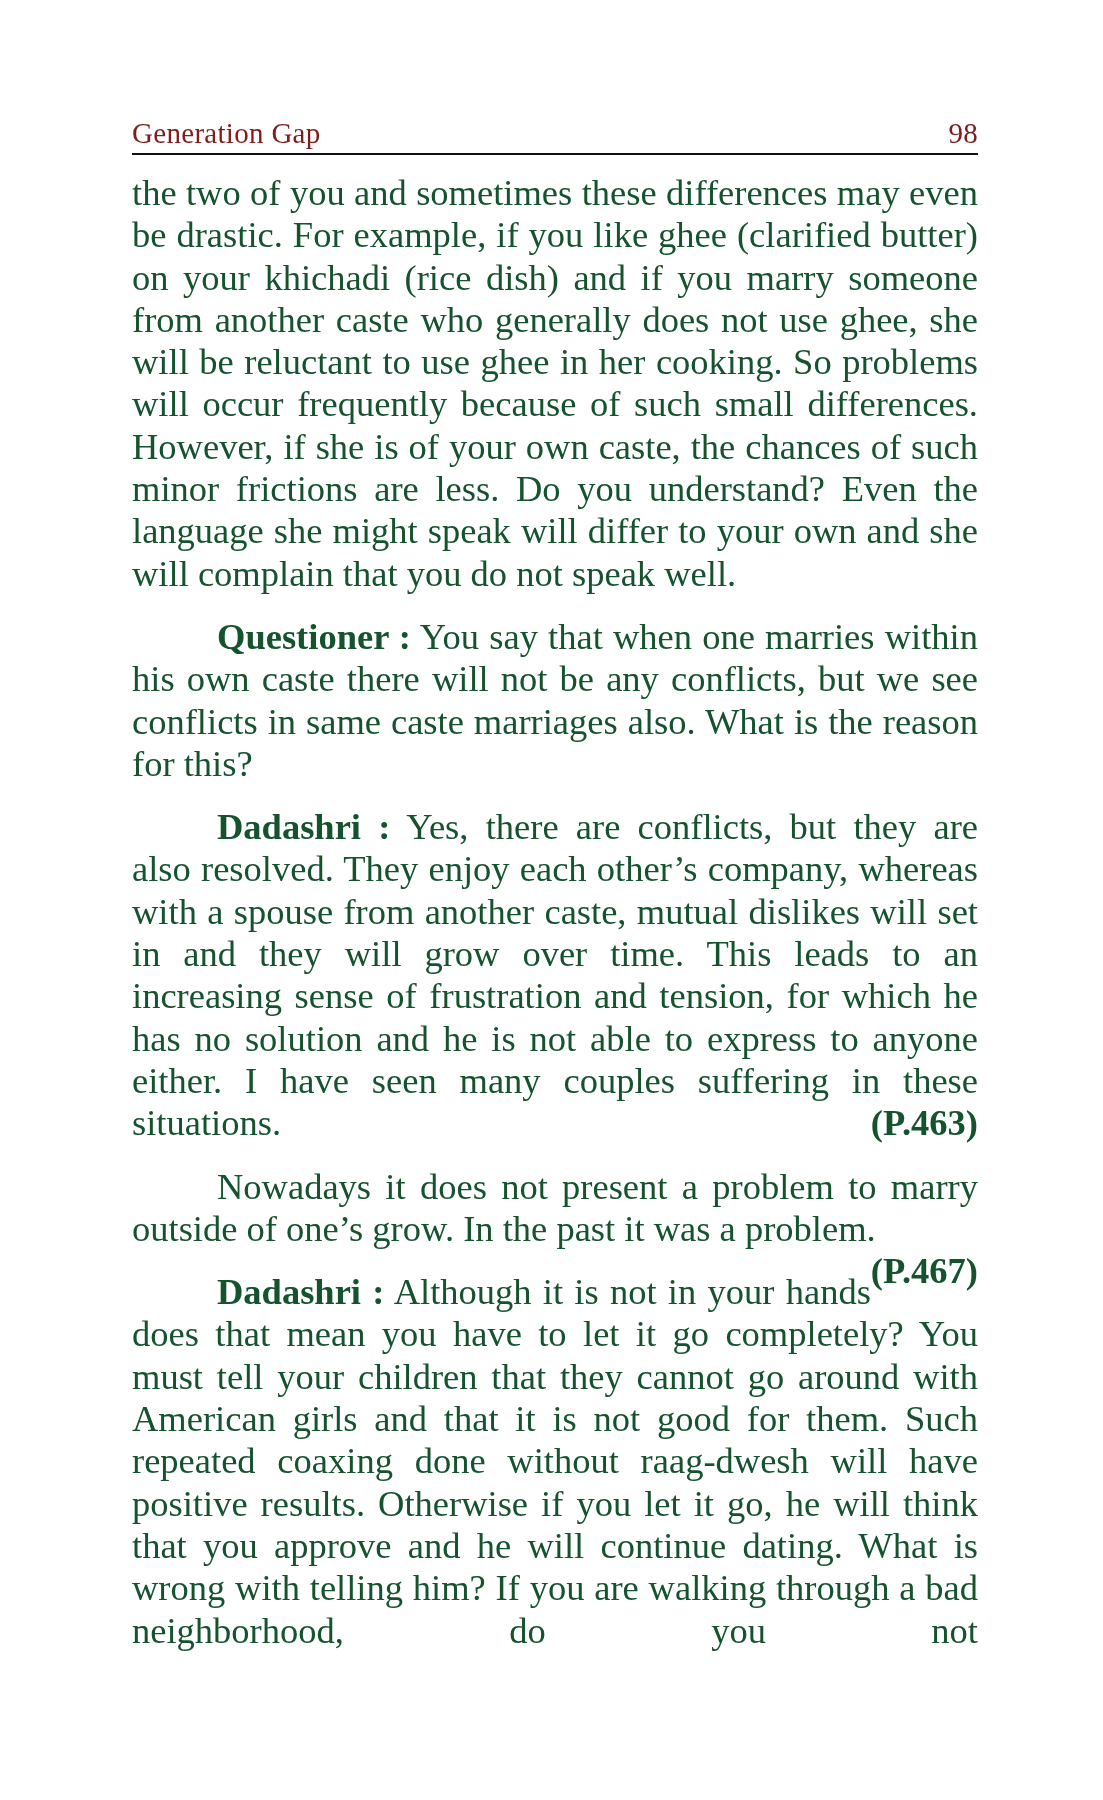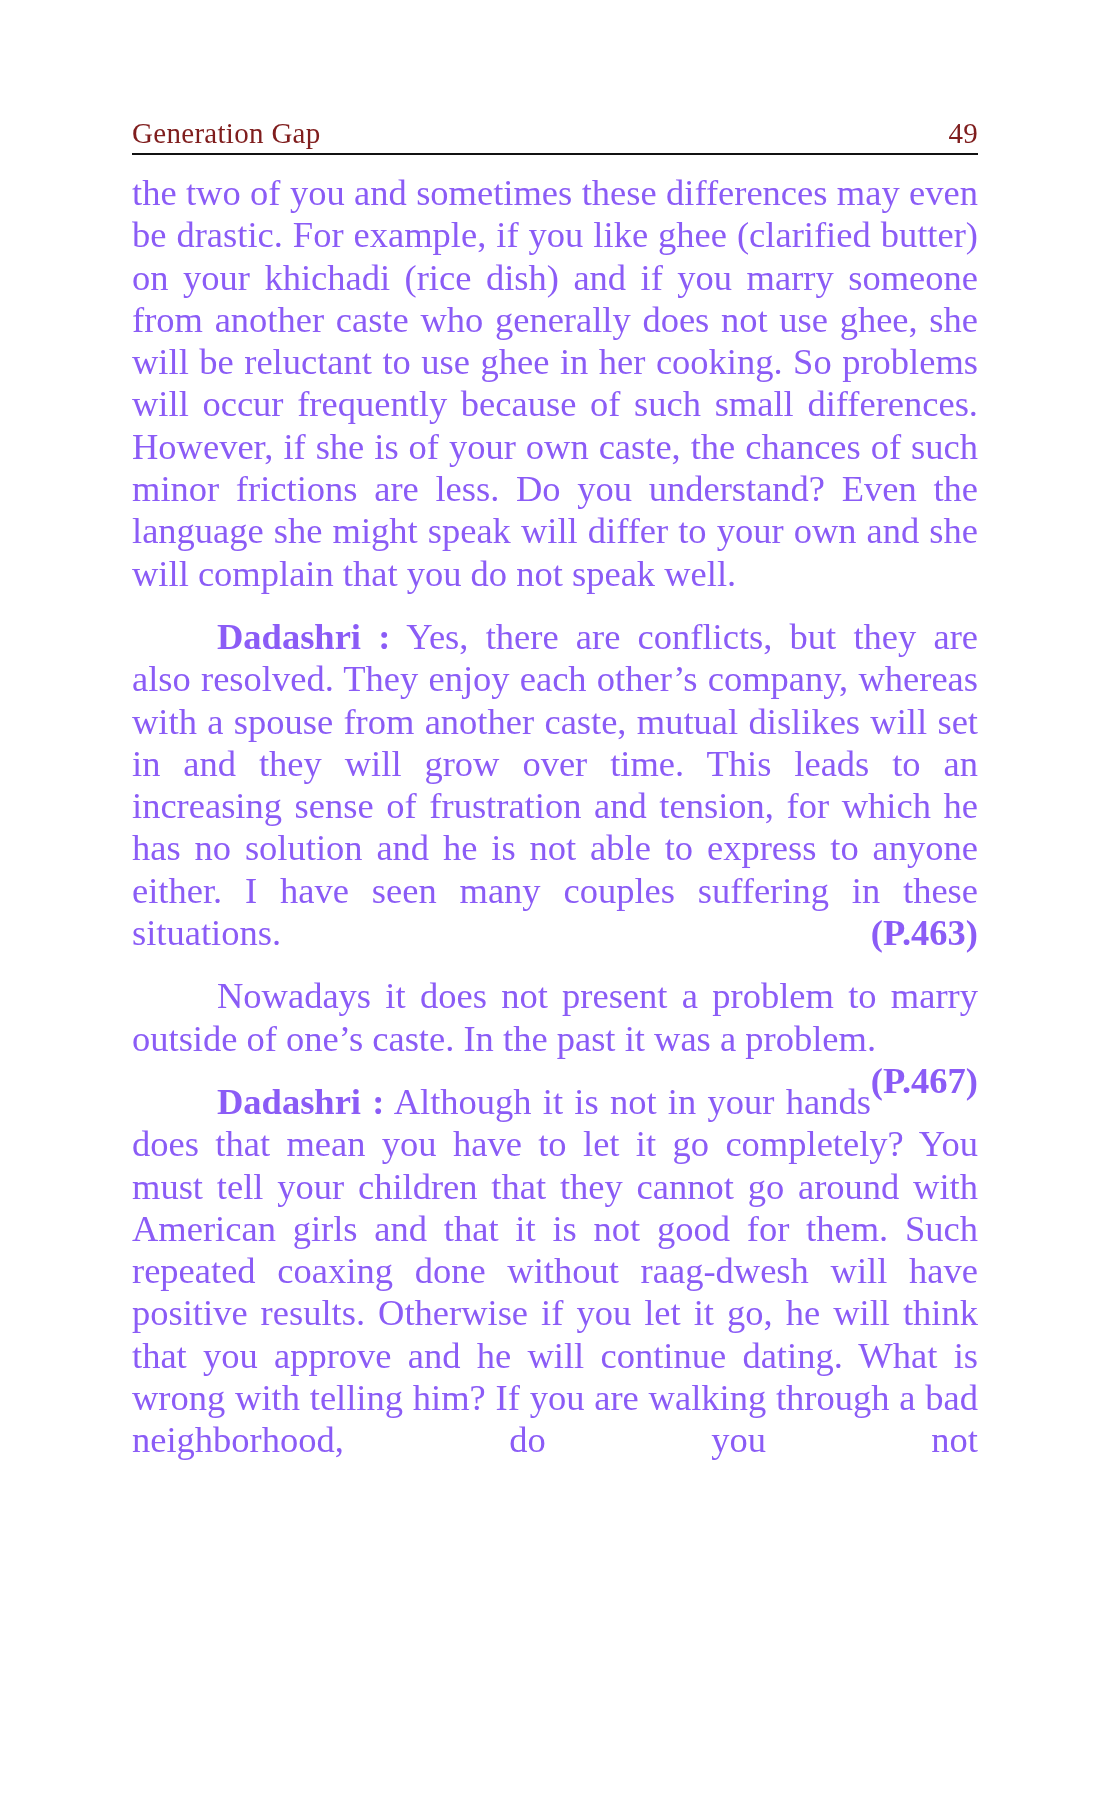--- a/index.html
+++ b/index.html
@@ -9,42 +9,43 @@
     position: absolute; left: 0; top: 117px; width: 846px; height: 36px;
     font-family: "Liberation Serif", serif; font-size: 29px; line-height: 32px;
     letter-spacing: 0.3px; color: #7f1d1d;
   }
   .running-head .title { position: absolute; left: 0; top: 0; }
   .running-head .folio { position: absolute; right: 0; top: 0; }
   .rule { position: absolute; left: 0; top: 153px; width: 846px; height: 2px; background: #111; }
   .body-text {
     position: absolute; left: 0; top: 172px; width: 846px;
     font-family: "Liberation Serif", serif; font-size: 36.5px; line-height: 42.3px;
-    text-align: justify; color: #8b5cf6;
+    text-align: justify; color: #14532d;
   }
   .para { margin: 0 0 21px 0; text-indent: 85px; }
   .para.no-indent { text-indent: 0; }
   .speaker { font-weight: bold; }
   .para.with-ref { text-align: justify; text-align-last: left; }
   .ref { float: right; text-indent: 0; font-weight: bold; }
 </style>
 </head>
 <body>
 
 <div class="page">
   <div class="running-head">
     <span class="title">Generation Gap</span>
-    <span class="folio">49</span>
+    <span class="folio">98</span>
   </div>
   <div class="rule"></div>
 
   <div class="body-text">
     <p class="para no-indent"><span>the two of you and sometimes these differences may even be drastic. For example, if you like ghee (clarified butter) on your khichadi (rice dish) and if you marry someone from another caste who generally does not use ghee, she will be reluctant to use ghee in her cooking. So problems will occur frequently because of such small differences. However, if she is of your own caste, the chances of such minor frictions are less. Do you understand? Even the language she might speak will differ to your own and she will complain that you do not speak well.</span></p>
 
+    <p class="para"><span class="speaker">Questioner :</span><span> You say that when one marries within his own caste there will not be any conflicts, but we see conflicts in same caste marriages also. What is the reason for this?</span></p>
 
     <p class="para with-ref"><span class="speaker">Dadashri :</span><span> Yes, there are conflicts, but they are also resolved. They enjoy each other’s company, whereas with a spouse from another caste, mutual dislikes will set in and they will grow over time. This leads to an increasing sense of frustration and tension, for which he has no solution and he is not able to express to anyone either. I have seen many couples suffering in these situations.</span><span class="ref">(P.463)</span></p>
 
-    <p class="para with-ref"><span>Nowadays it does not present a problem to marry outside of one’s caste. In the past it was a problem.</span><span class="ref">(P.467)</span></p>
+    <p class="para with-ref"><span>Nowadays it does not present a problem to marry outside of one’s grow. In the past it was a problem.</span><span class="ref">(P.467)</span></p>
 
 
     <p class="para" style="text-align-last: justify;"><span class="speaker">Dadashri :</span><span> Although it is not in your hands does that mean you have to let it go completely? You must tell your children that they cannot go around with American girls and that it is not good for them. Such repeated coaxing done without raag-dwesh will have positive results. Otherwise if you let it go, he will think that you approve and he will continue dating. What is wrong with telling him? If you are walking through a bad neighborhood, do you not</span></p>
   </div>
 </div>
 
 </body></html>

